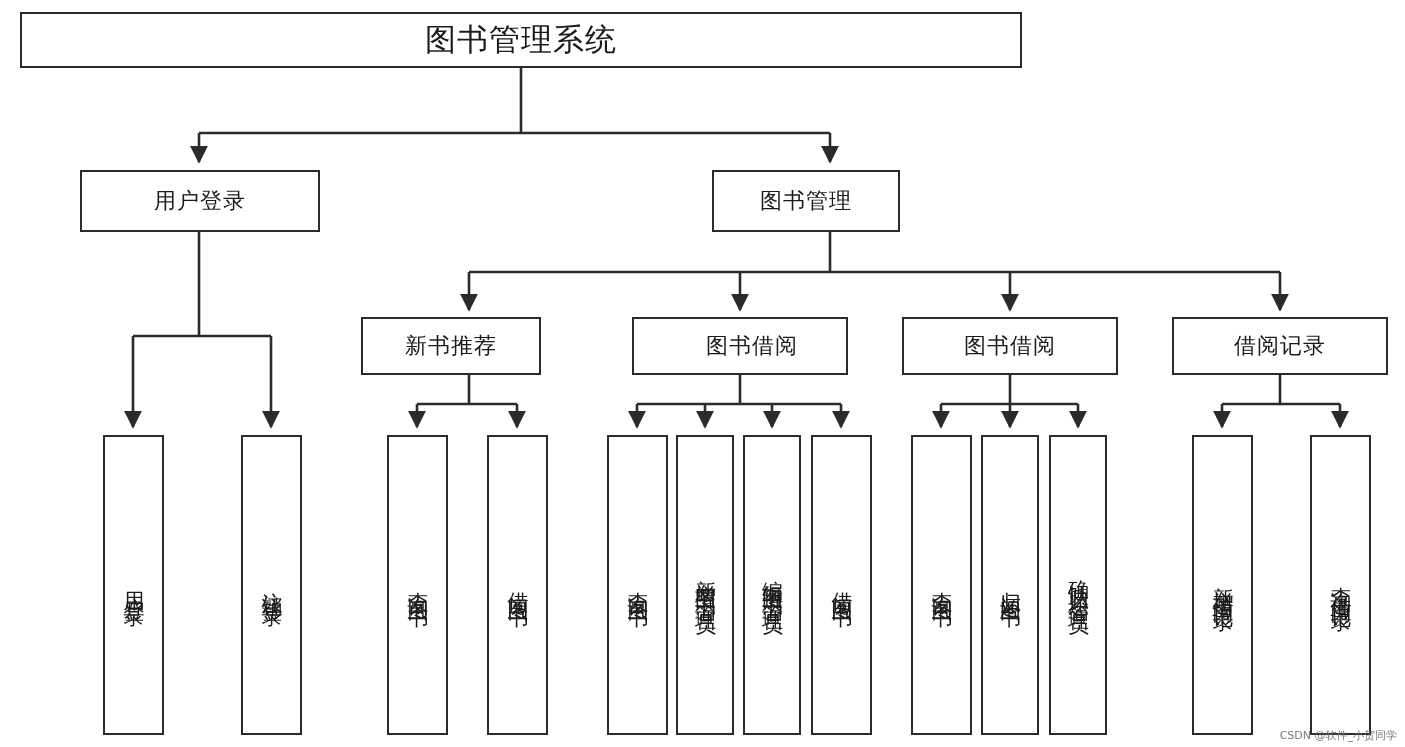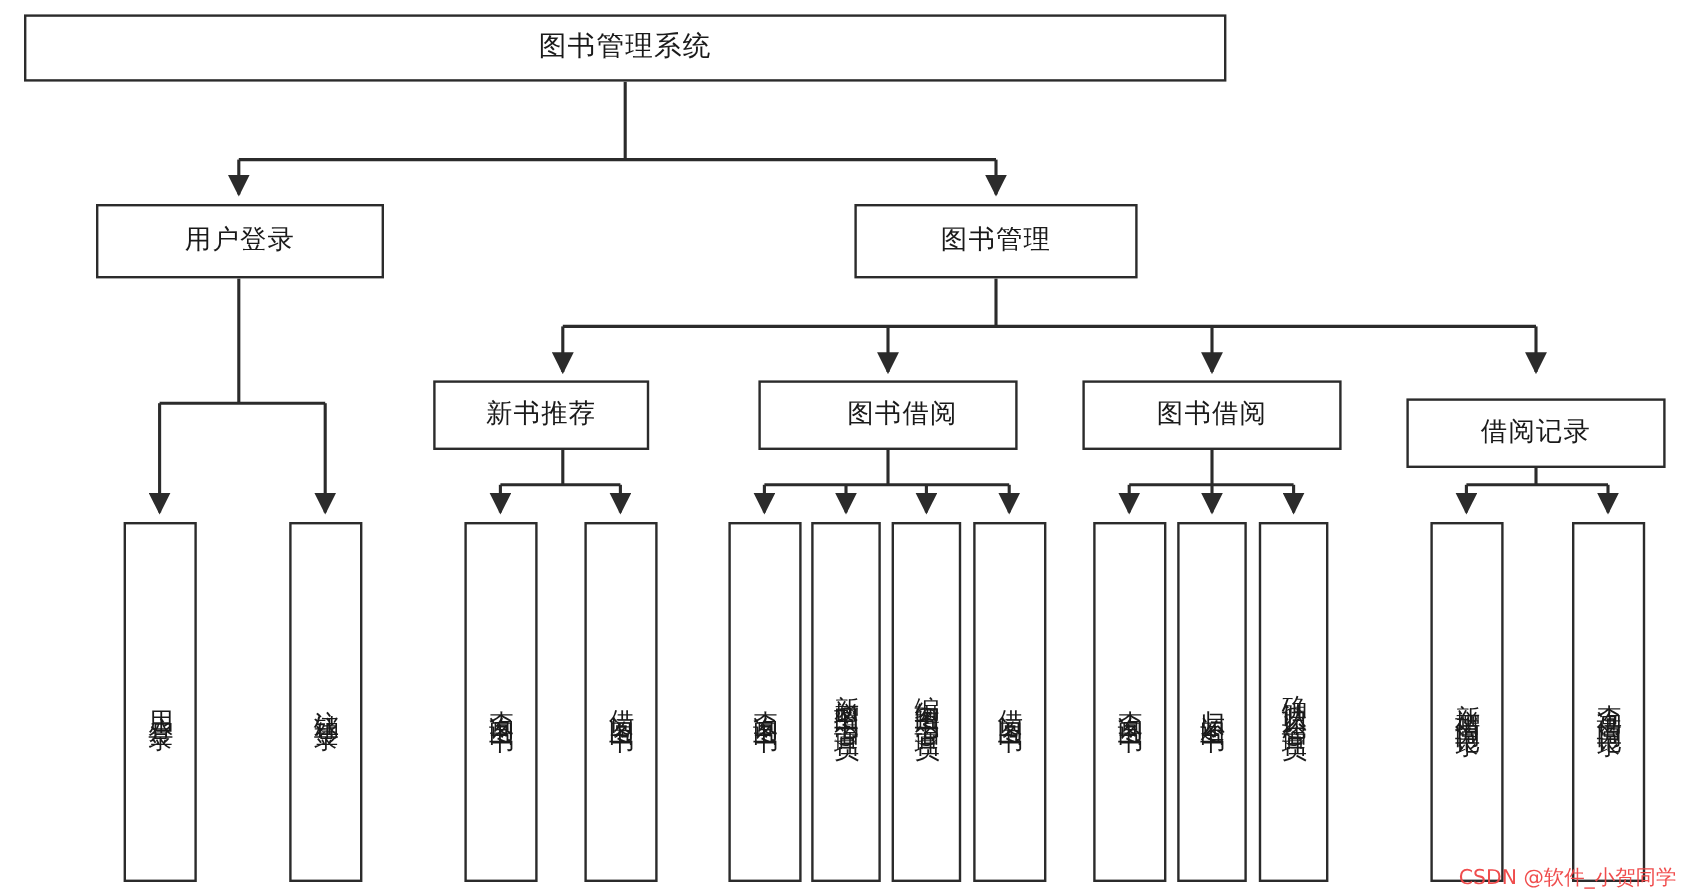--- a/index.html
+++ b/index.html
@@ -37,36 +37,36 @@
   .node.vert {
     writing-mode: vertical-rl;
     text-orientation: upright;
     font-size: 21px;
     letter-spacing: 5px;
     line-height: 1.1;
     padding: 6px 0;
     white-space: nowrap;
   }
   .node.root {
-    font-size: 23px;
+    font-size: 31px;
   }
   #edges {
     position: absolute;
     left: 0;
     top: 0;
     width: 1405px;
     height: 747px;
     pointer-events: none;
   }
   #watermark {
     position: absolute;
     right: 8px;
     bottom: 4px;
-    font-size: 17px;
-    color: #ef4444;
+    font-size: 11px;
+    color: #737373;
     white-space: nowrap;
     opacity: 0.95;
   }
 </style>
 </head>
 <body>
 
 <div id="canvas">
 
   <svg id="edges" viewBox="0 0 1405 747" width="1405" height="747">
@@ -119,34 +119,34 @@
     </g>
   </svg>
 
   <div class="node horiz root" style="left:20px; top:12px; width:1002px; height:56px;">
     <span>图书管理系统</span>
   </div>
 
   <div class="node horiz" style="left:80px; top:170px; width:240px; height:62px;">
     <span>用户登录</span>
   </div>
-  <div class="node horiz" style="left:712px; top:170px; width:236px; height:62px;">
+  <div class="node horiz" style="left:712px; top:170px; width:188px; height:62px;">
     <span>图书管理</span>
   </div>
 
   <div class="node horiz" style="left:361px; top:317px; width:180px; height:58px;">
     <span>新书推荐</span>
   </div>
   <div class="node horiz" style="left:632px; top:317px; width:216px; height:58px;padding-left:24px;">
     <span>图书借阅</span>
   </div>
   <div class="node horiz" style="left:902px; top:317px; width:216px; height:58px;">
     <span>图书借阅</span>
   </div>
-  <div class="node horiz" style="left:1172px; top:317px; width:216px; height:58px;margin-top:15px;">
+  <div class="node horiz" style="left:1172px; top:317px; width:216px; height:58px;">
     <span>借阅记录</span>
   </div>
 
   <div class="node vert" style="left:103px; top:435px; width:61px; height:300px;">
     <span>用户登录</span>
   </div>
   <div class="node vert" style="left:241px; top:435px; width:61px; height:300px;">
     <span>注销登录</span>
   </div>
 

